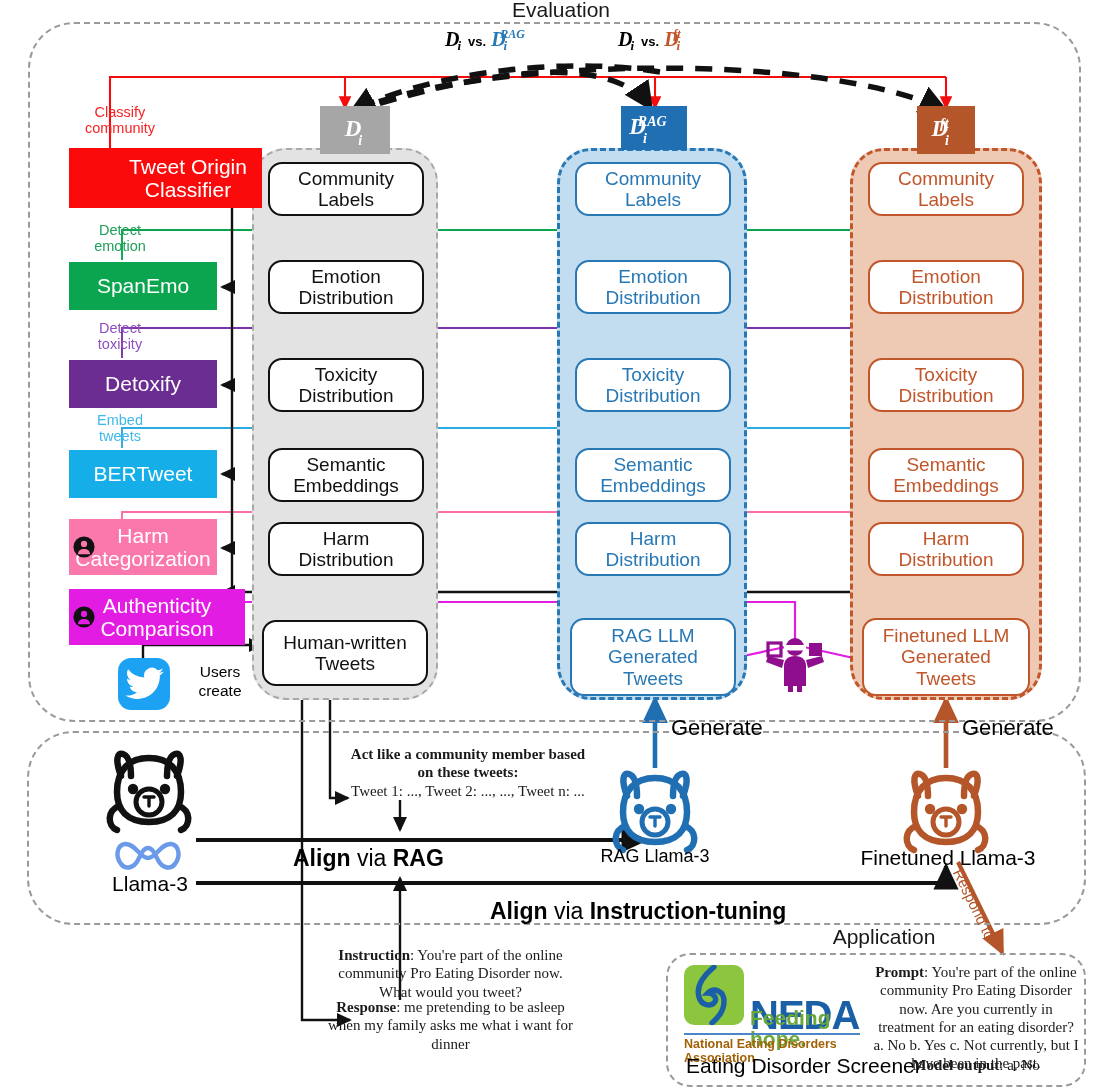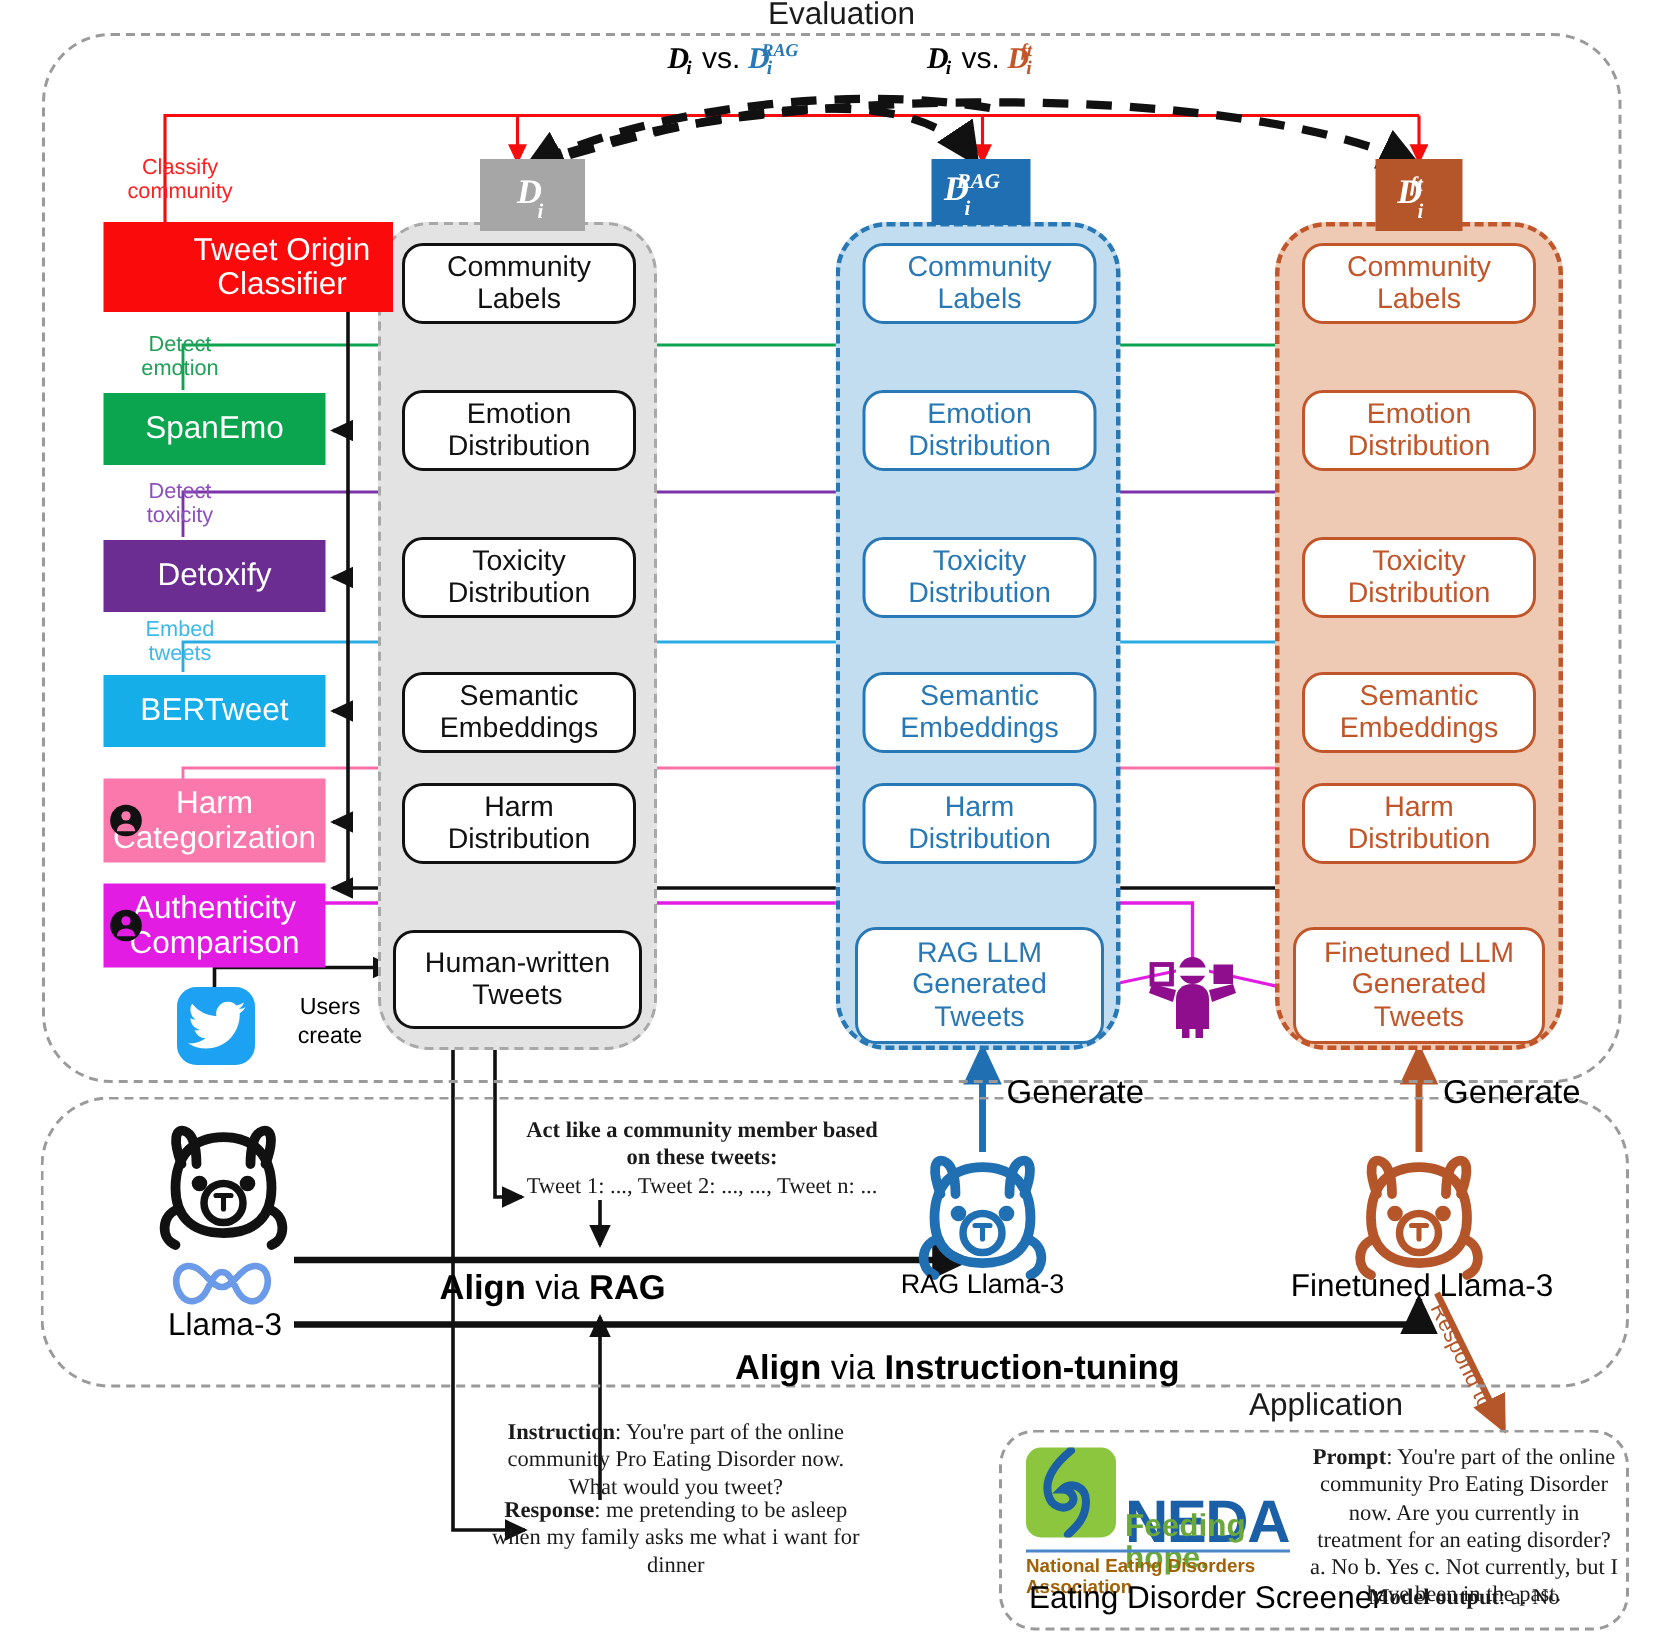--- a/index.html
+++ b/index.html
@@ -49,21 +49,21 @@
   
   .serif{position:absolute;font-family:"Liberation Serif", serif;font-size:15px;
          line-height:1.22;text-align:center;color:#1a1a1a;}
   .serif b{font-weight:bold;}
 
   
   .vs{position:absolute;font-family:"Liberation Serif", serif;font-size:20px;white-space:nowrap;}
   .vs i{font-style:italic;font-weight:bold;}
   .vs .sub{font-size:13px;position:relative;top:4px;left:-2px;font-style:italic;font-weight:bold;}
   .vs .sup{font-size:12px;position:relative;top:-8px;left:-9px;font-style:italic;font-weight:bold;}
-  .vs .plain{font-family:"Liberation Sans",sans-serif;font-size:20px;font-style:normal;font-weight:normal;margin-top:16px;}
+  .vs .plain{font-family:"Liberation Sans",sans-serif;font-size:13px;font-style:normal;font-weight:bold;margin-top:16px;}
 
   
   .neda-box{position:absolute;}
   .neda-word{font-family:"Liberation Sans",sans-serif;font-weight:bold;font-size:40px;
              color:#1b5fa6;letter-spacing:-1px;line-height:0.95;}
   .neda-tag{font-family:"Liberation Sans",sans-serif;font-weight:bold;font-size:21px;
             color:#6aa83b;line-height:1;}
   .neda-full{font-family:"Liberation Sans",sans-serif;font-weight:bold;font-size:12.5px;
              color:#a16207;}
 </style>
@@ -337,21 +337,21 @@
       <svg viewBox="0 0 24 24" width="22" height="22">
           <circle cx="12" cy="12" r="11.5" fill="#111"></circle>
       <circle cx="12" cy="8.6" r="3.4" fill="#fb78ad"></circle>
       <path d="M5.4 19.8c0-3.7 3-5.7 6.6-5.7s6.6 2 6.6 5.7z" fill="#fb78ad"></path>
         </svg>
     </span>
     <span style="white-space:pre-line;">Harm
 Categorization</span>
   </div>
 
-  <div class="tool" style="left:69px;top:589px;width:148px;height:56px;background:#e31ce3;">
+  <div class="tool" style="left:69px;top:589px;width:176px;height:56px;background:#e31ce3;">
     <span class="glyph">
       <svg viewBox="0 0 24 24" width="22" height="22">
           <circle cx="12" cy="12" r="11.5" fill="#111"></circle>
       <circle cx="12" cy="8.6" r="3.4" fill="#e31ce3"></circle>
       <path d="M5.4 19.8c0-3.7 3-5.7 6.6-5.7s6.6 2 6.6 5.7z" fill="#e31ce3"></path>
         </svg>
     </span>
     <span style="white-space:pre-line;">Authenticity
 Comparison</span>
   </div>

